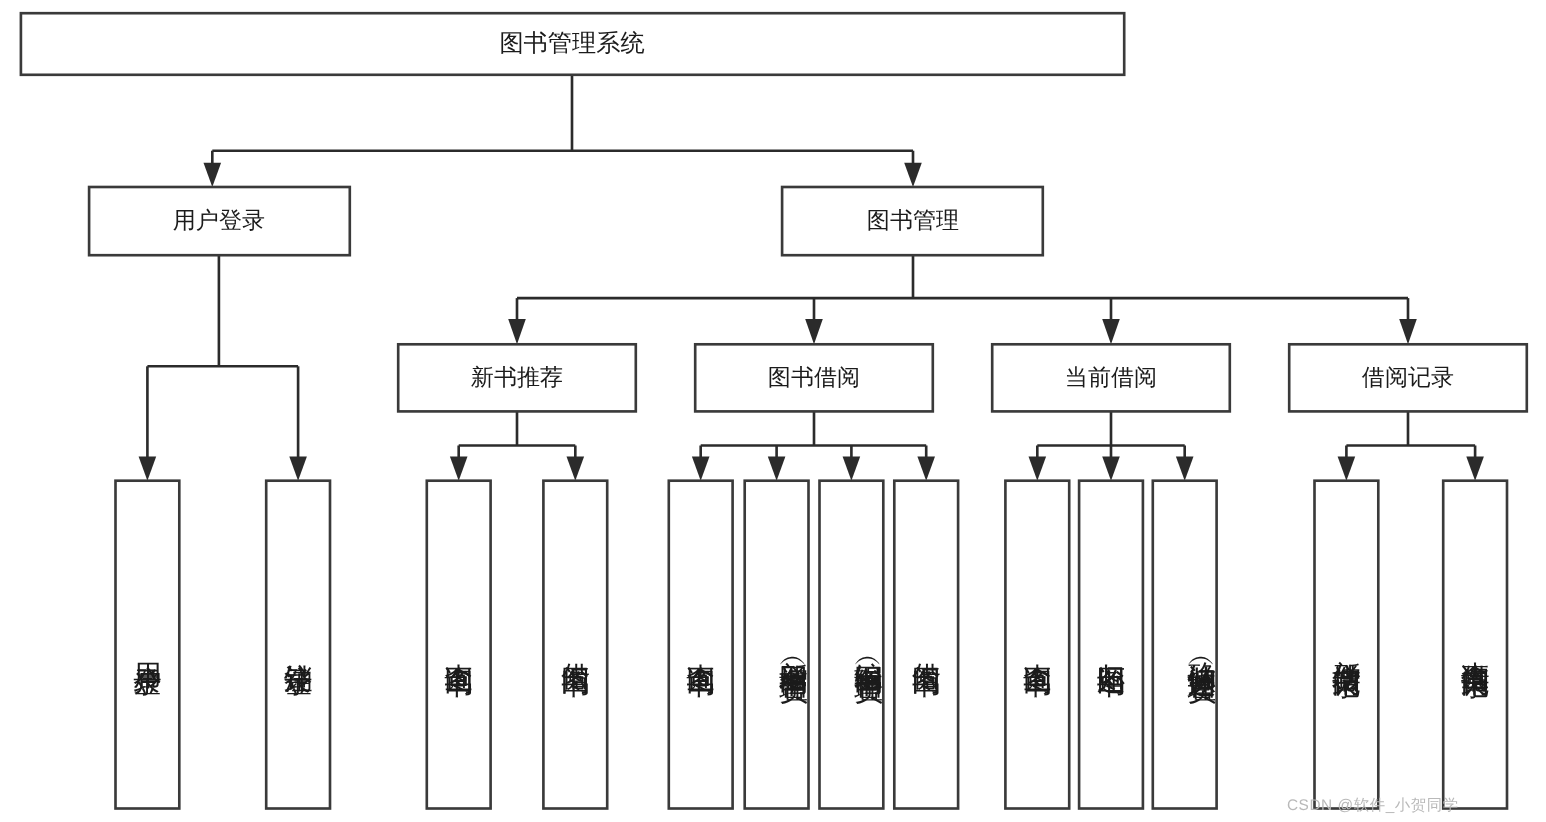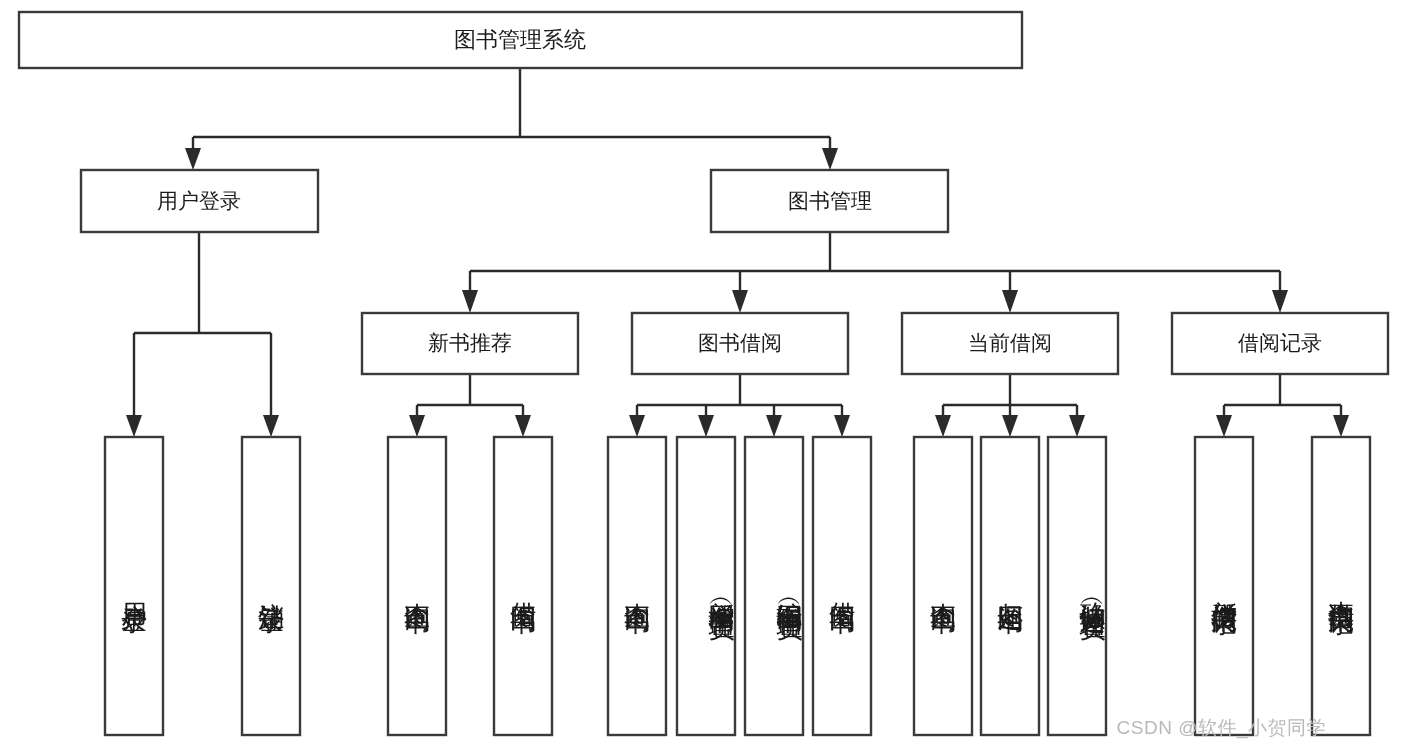--- a/index.html
+++ b/index.html
@@ -68,21 +68,21 @@
     align-items: center;
     justify-content: center;
     white-space: nowrap;
     pointer-events: none;
   }
   .watermark {
     position: absolute;
     right: 8px;
     bottom: 6px;
     font-family: "Liberation Sans", "DejaVu Sans", sans-serif;
-    font-size: 19px;
+    font-size: 14px;
     color: #b9b9b9;
     letter-spacing: 0.5px;
     white-space: nowrap;
   }
 </style>
 </head>
 <body>
 
 <div id="diagram-root">
 

